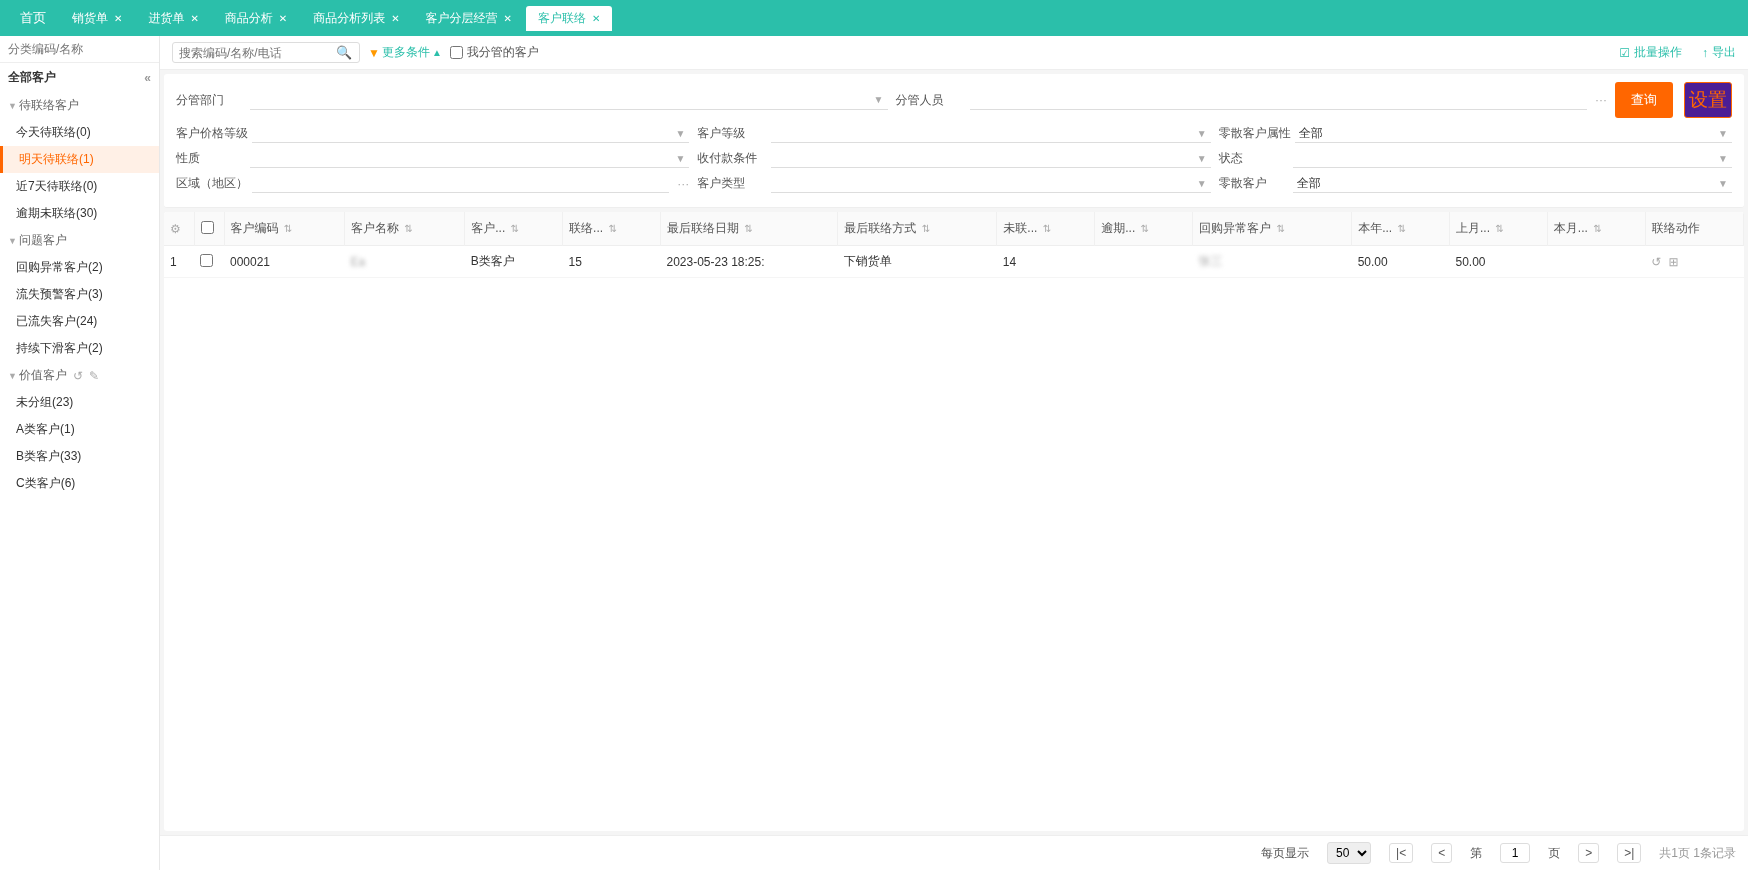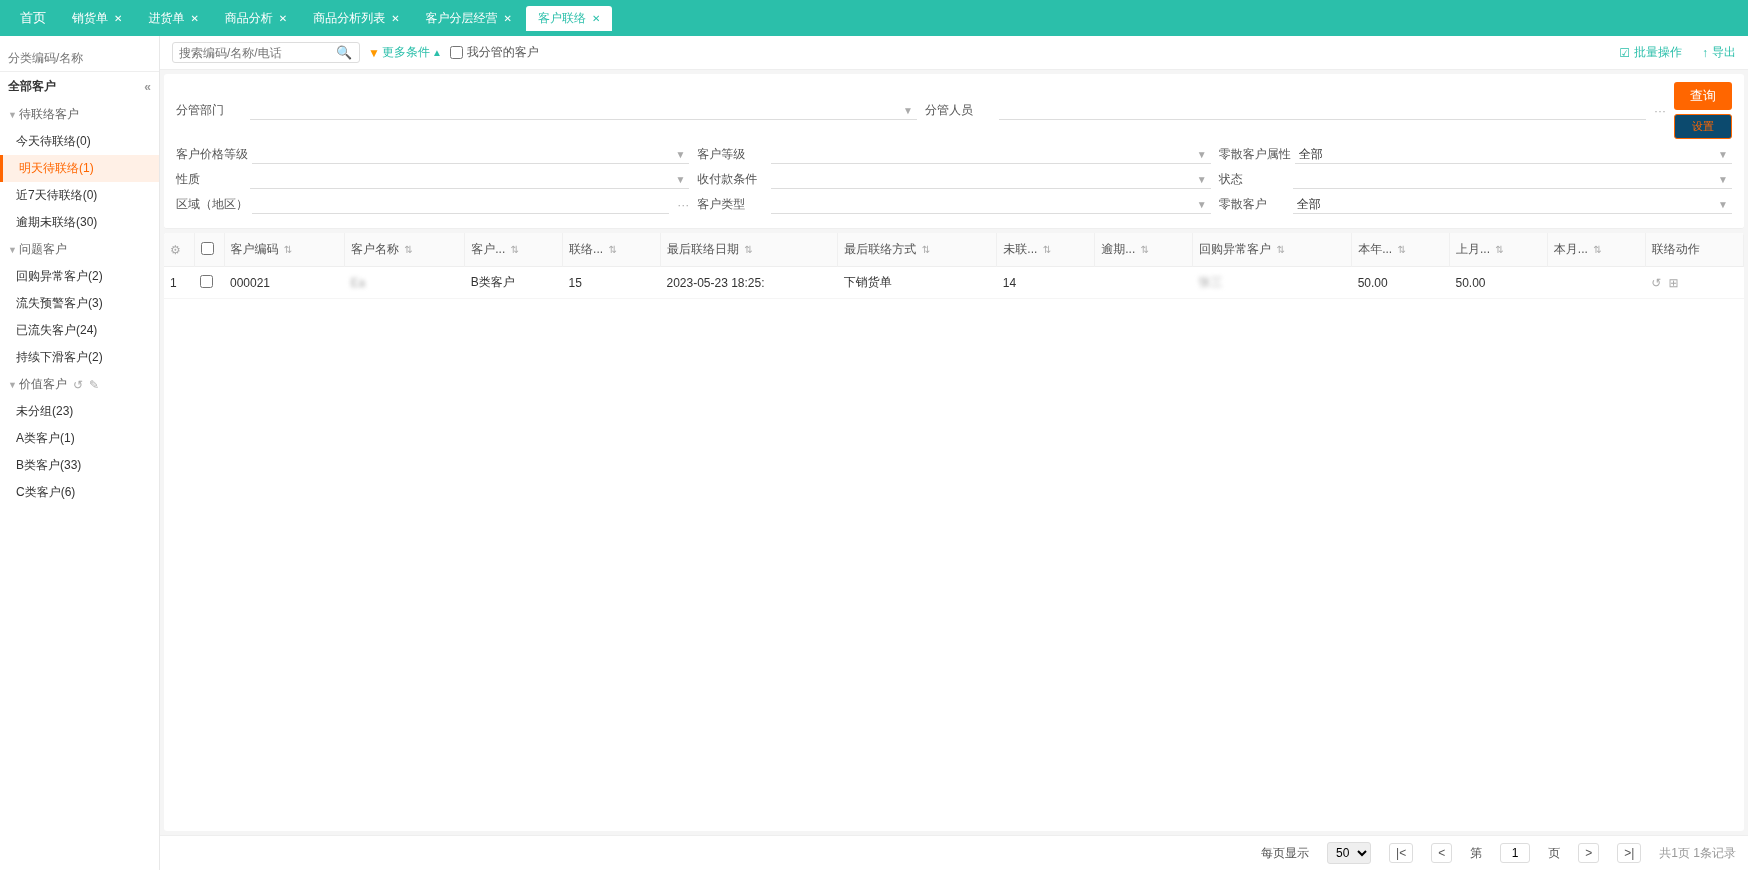--- a/index.html
+++ b/index.html
@@ -49,21 +49,20 @@
       padding: 6px 8px;
       border-bottom: 1px solid #eee;
       gap: 4px;
     }
     .sidebar-search input {
       border: none;
       outline: none;
       font-size: 12px;
       flex: 1;
       color: #999;
-      margin-top: 9px;
     }
     .sidebar-section-header {
       display: flex;
       align-items: center;
       justify-content: space-between;
       padding: 6px 8px;
       font-size: 13px;
       font-weight: bold;
       color: #333;
       cursor: pointer;
@@ -216,32 +215,32 @@
     .btn-query {
       background: #ff6600;
       color: #fff;
       border: none;
       padding: 5px 16px;
       border-radius: 3px;
       cursor: pointer;
       font-size: 13px;
     }
     .btn-setting {
-      background: #0c4a6e;
+      background: #4c1d95;
       color: #ff6600;
       border: 1px solid #ff6600;
-      padding: 4px 12px;
-      border-radius: 3px;
-      cursor: pointer;
-      font-size: 11px;
+      padding: 4px 4px;
+      border-radius: 3px;
+      cursor: pointer;
+      font-size: 19px;
     }
     .action-btns {
       display: flex;
-      flex-direction: column;
-      gap: 4px;
+      flex-direction: row;
+      gap: 11px;
       align-self: flex-start;
     }
 
     
     .table-wrap {
       flex: 1;
       background: #fff;
       margin: 0 4px 4px 4px;
       border-radius: 3px;
       overflow: auto;

